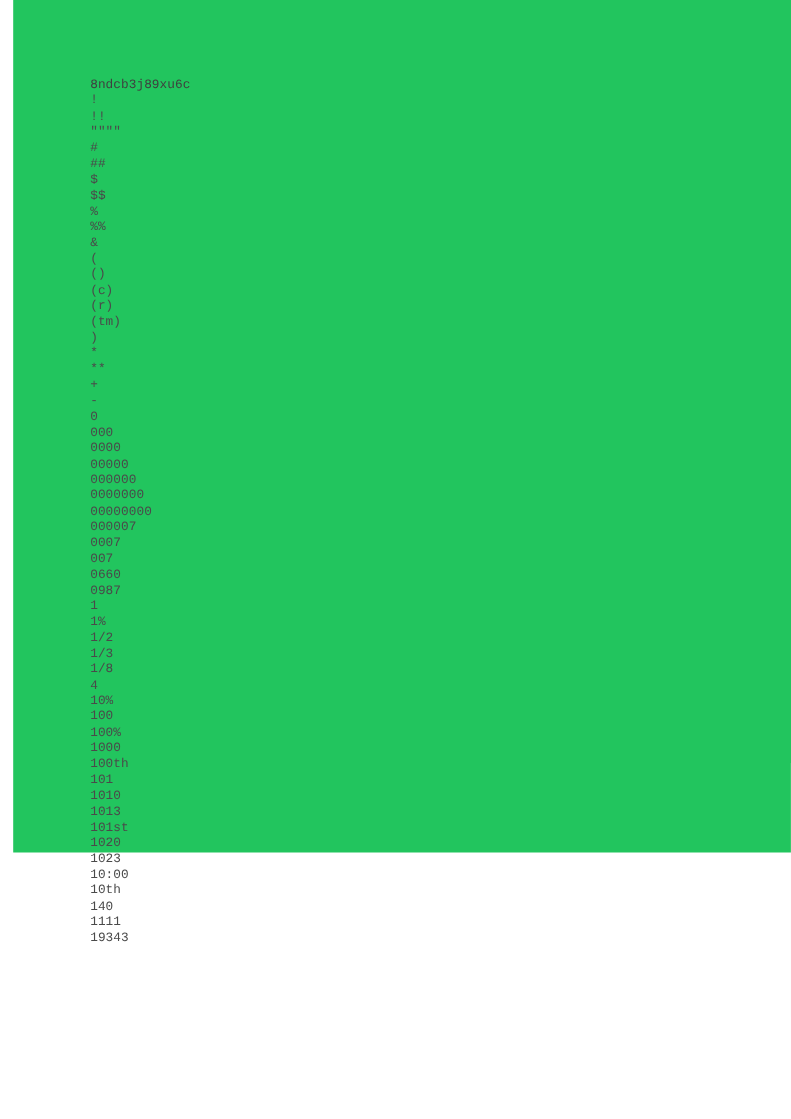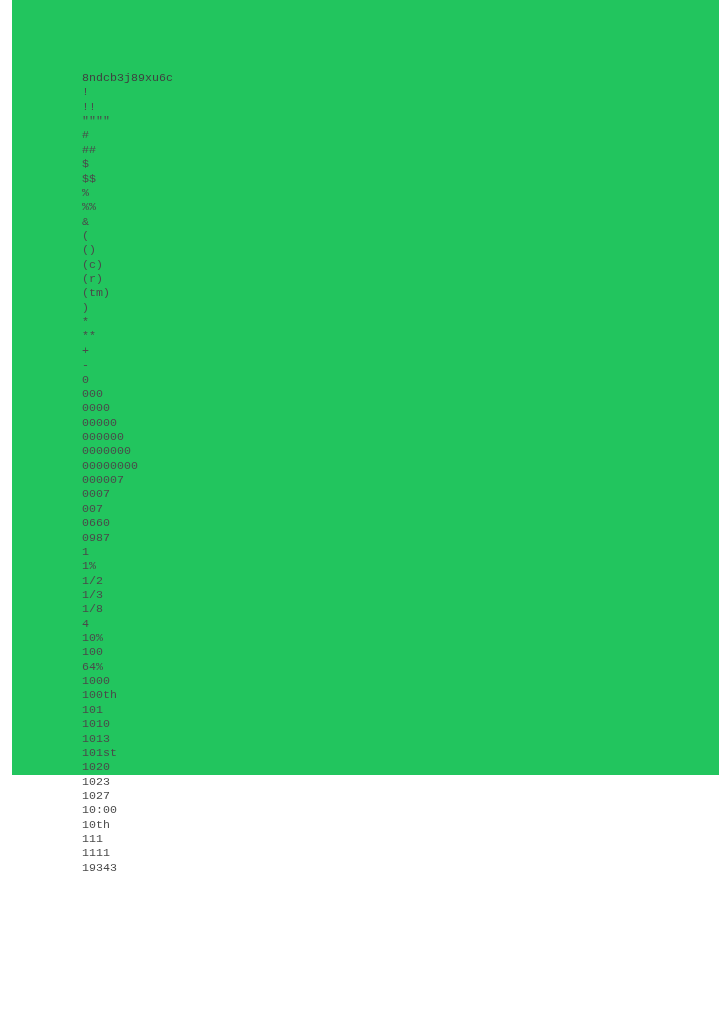--- a/index.html
+++ b/index.html
@@ -82,29 +82,28 @@
       <div class="line">0660</div>
       <div class="line">0987</div>
       <div class="line">1</div>
       <div class="line">1%</div>
       <div class="line">1/2</div>
       <div class="line">1/3</div>
       <div class="line">1/8</div>
       <div class="line">4</div>
       <div class="line">10%</div>
       <div class="line">100</div>
-      <div class="line">64%</div>
+      <div class="line">100%</div>
       <div class="line">1000</div>
       <div class="line">100th</div>
       <div class="line">101</div>
       <div class="line">1010</div>
       <div class="line">1013</div>
       <div class="line">101st</div>
       <div class="line">1020</div>
       <div class="line">1023</div>
-      <div class="line">1027</div>
       <div class="line">10:00</div>
       <div class="line">10th</div>
-      <div class="line">111</div>
+      <div class="line">140</div>
       <div class="line">1111</div>
       <div class="line">19343</div>
     </div>
 </div>
 
 </body></html>

